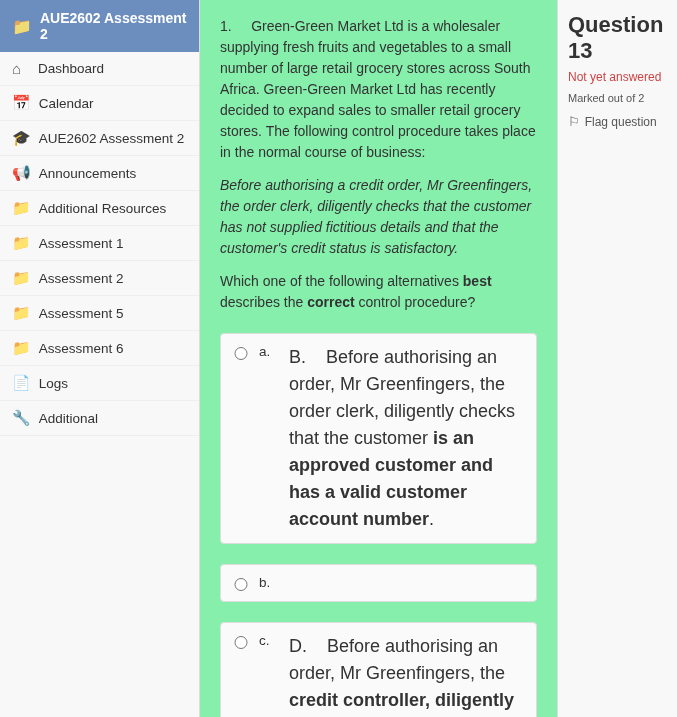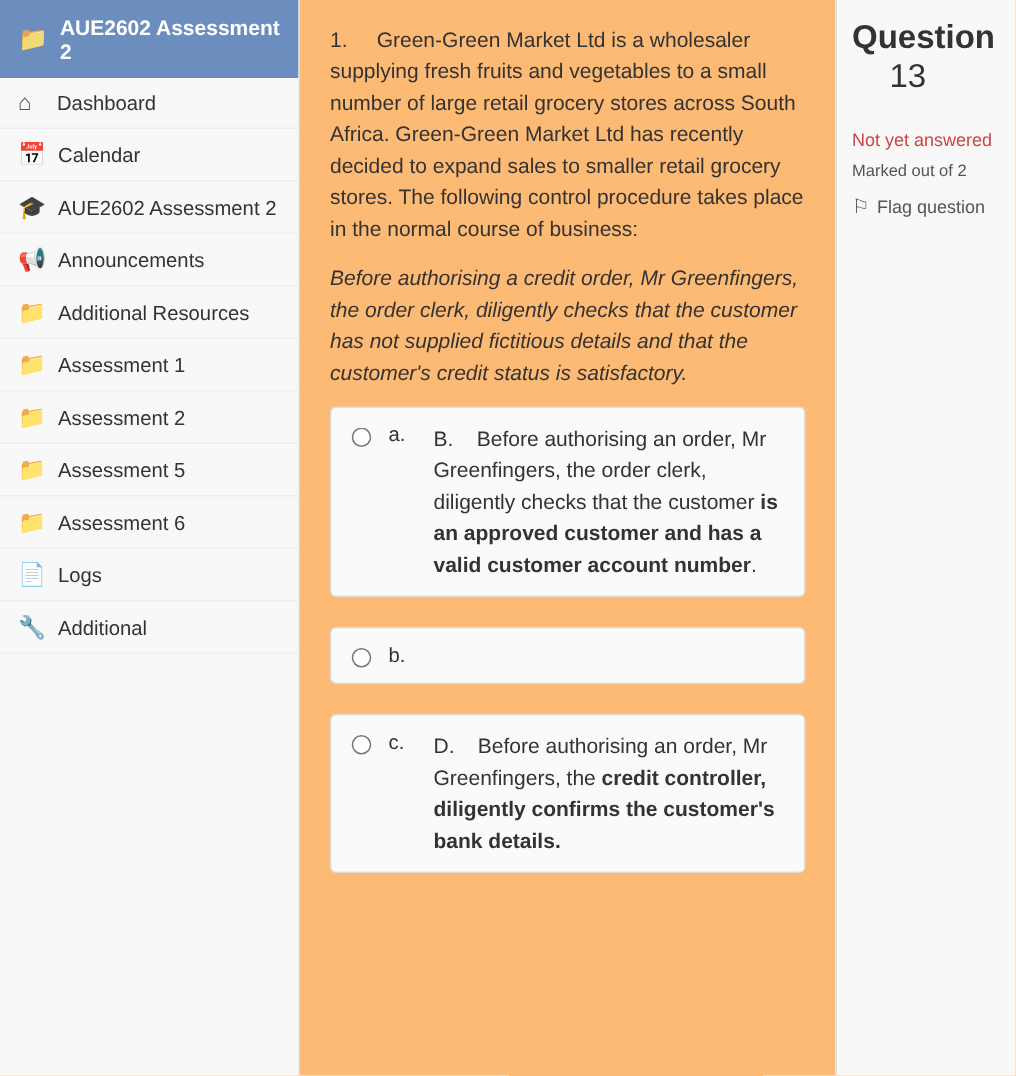--- a/index.html
+++ b/index.html
@@ -56,21 +56,21 @@
       display: flex;
       flex-direction: column;
       height: 717px;
       overflow: hidden;
     }
 
     #content {
       flex: 1;
       overflow-y: auto;
       padding: 16px 20px;
-      background: #fdba74;
+      background: #86efac;
     }
 
     .question-text {
       font-size: 14px;
       line-height: 1.5;
       margin-bottom: 16px;
       color: #333;
     }
 
     .question-intro {
@@ -103,21 +103,21 @@
       min-width: 16px;
     }
 
     .answer-letter {
       font-size: 13.5px;
       color: #333;
       min-width: 20px;
     }
 
     .answer-body {
-      font-size: 14px;
+      font-size: 18px;
       line-height: 1.5;
     }
 
     .answer-body strong, .answer-body b {
       font-weight: bold;
     }
 
     
     #right-panel {
       width: 120px;
@@ -143,21 +143,21 @@
 
     .right-panel-question span {
       font-size: 22px;
       font-weight: bold;
       color: #333;
     }
 
     .right-panel-status {
       font-size: 12px;
       color: #c44;
-      margin-top: 16px;
+      margin-top: 0;
     }
 
     .right-panel-marked {
       font-size: 11px;
       color: #555;
       margin-top: 2px;
     }
 
     .flag-question {
       display: flex;
@@ -243,20 +243,27 @@
 
     <div class="question-intro question-text">
       <span>1. &nbsp;&nbsp;&nbsp;</span>
       <span>Green-Green Market Ltd is a wholesaler supplying fresh fruits and vegetables to a small number of large retail grocery stores across South Africa. Green-Green Market Ltd has recently decided to expand sales to smaller retail grocery stores. The following control procedure takes place in the normal course of business:</span>
     </div>
 
     <div class="question-italic question-text">
       <em>Before authorising a credit order, Mr Greenfingers, the order clerk, diligently checks that the customer has not supplied fictitious details and that the customer's credit status is satisfactory.</em>
     </div>
 
+    <div class="question-prompt question-text">
+      <span>Which one of the following alternatives </span>
+      <strong>best</strong>
+      <span> describes the </span>
+      <strong>correct</strong>
+      <span> control procedure?</span>
+    </div>
 
     <div class="answer-option">
       <input type="radio" name="answer" style="">
       <span class="answer-letter">a.</span>
       <div class="answer-body">
         <span>B.</span>
         &nbsp;&nbsp;&nbsp;Before authorising an order, Mr Greenfingers, the order clerk, diligently checks that the customer <strong>is an approved customer and has a valid customer account number</strong>.
       </div>
     </div>
 
@@ -274,21 +281,21 @@
       </div>
     </div>
 
   </div>
 </div>
 
 <div id="right-panel">
   <div class="right-panel-question">
     <span class="right-panel-label">Question</span>
     <span> </span>
-    <span style="font-size:22px;font-weight:normal;margin-left:25px;">13</span>
+    <span style="font-size:22px;font-weight:bold;">13</span>
   </div>
   <div class="right-panel-status">Not yet answered</div>
   <div class="right-panel-marked">Marked out of 2</div>
   <div class="flag-question">
     <span class="flag-icon">⚐</span>
     <span>Flag question</span>
   </div>
 </div>
 
 </body></html>

